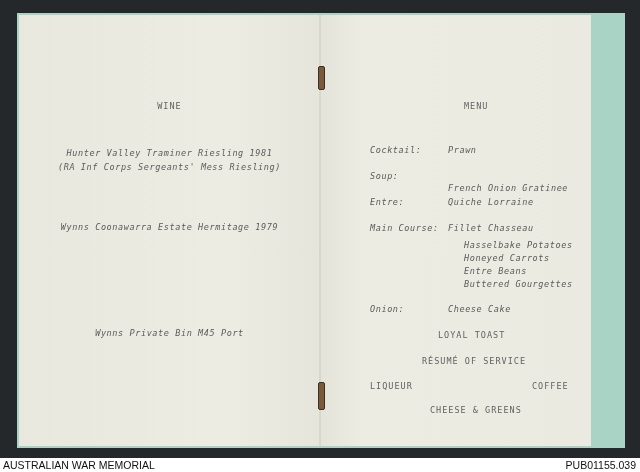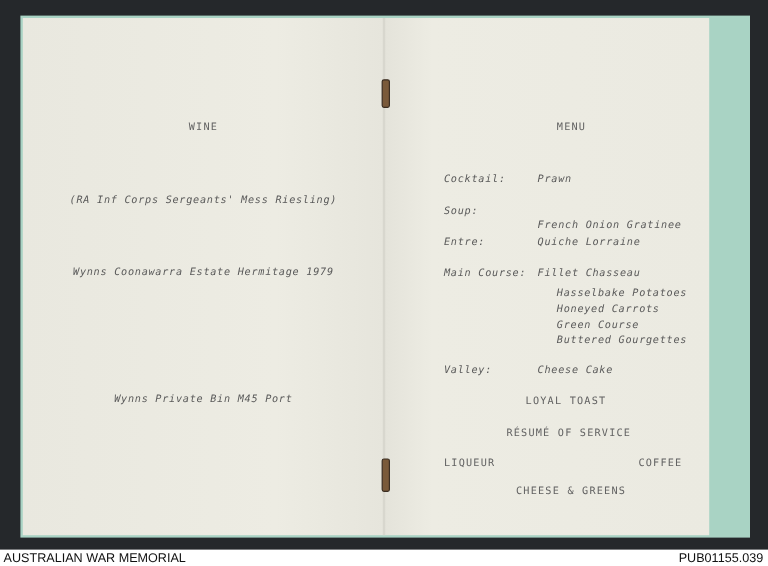--- a/index.html
+++ b/index.html
@@ -20,20 +20,21 @@
   .footer span { position:absolute; top:1px; font-family:"Liberation Sans", sans-serif; font-size:10.5px; color:#111; }
 </style>
 </head>
 <body>
 
 <div class="backdrop"></div>
 <div class="cover-edge"></div>
 
 <div class="page page-left">
   <div class="t caps center-l" style="top:86px;">WINE</div>
+  <div class="t center-l" style="top:133px;">Hunter Valley Traminer Riesling 1981</div>
   <div class="t center-l" style="top:147px;">(RA Inf Corps Sergeants' Mess Riesling)</div>
   <div class="t center-l" style="top:207px;">Wynns Coonawarra Estate Hermitage 1979</div>
   <div class="t center-l" style="top:313px;">Wynns Private Bin M45 Port</div>
 </div>
 
 <div class="page page-right">
   <div class="t caps" style="top:86px; left:144px;">MENU</div>
 
   <div class="t" style="top:130px; left:50px;">Cocktail:</div>
   <div class="t" style="top:130px; left:128px;">Prawn</div>
@@ -42,24 +43,24 @@
   <div class="t" style="top:168px; left:128px;">French Onion Gratinee</div>
 
   <div class="t" style="top:182px; left:50px;">Entre:</div>
   <div class="t" style="top:182px; left:128px;">Quiche Lorraine</div>
 
   <div class="t" style="top:208px; left:50px;">Main Course:</div>
   <div class="t" style="top:208px; left:128px;">Fillet Chasseau</div>
 
   <div class="t" style="top:225px; left:144px;">Hasselbake Potatoes</div>
   <div class="t" style="top:238px; left:144px;">Honeyed Carrots</div>
-  <div class="t" style="top:251px; left:144px;">Green Course</div>
+  <div class="t" style="top:251px; left:144px;">Entre Beans</div>
   <div class="t" style="top:264px; left:144px;">Buttered Gourgettes</div>
 
-  <div class="t" style="top:289px; left:50px;">Valley:</div>
+  <div class="t" style="top:289px; left:50px;">Onion:</div>
   <div class="t" style="top:289px; left:128px;">Cheese Cake</div>
 
   <div class="t caps" style="top:315px; left:118px;">LOYAL TOAST</div>
   <div class="t caps" style="top:341px; left:102px;">RÉSUMÉ OF SERVICE</div>
   <div class="t caps" style="top:366px; left:50px;">LIQUEUR</div>
   <div class="t caps" style="top:366px; left:212px;">COFFEE</div>
   <div class="t caps" style="top:390px; left:110px;">CHEESE &amp; GREENS</div>
 </div>
 
 <div class="spine"></div>

